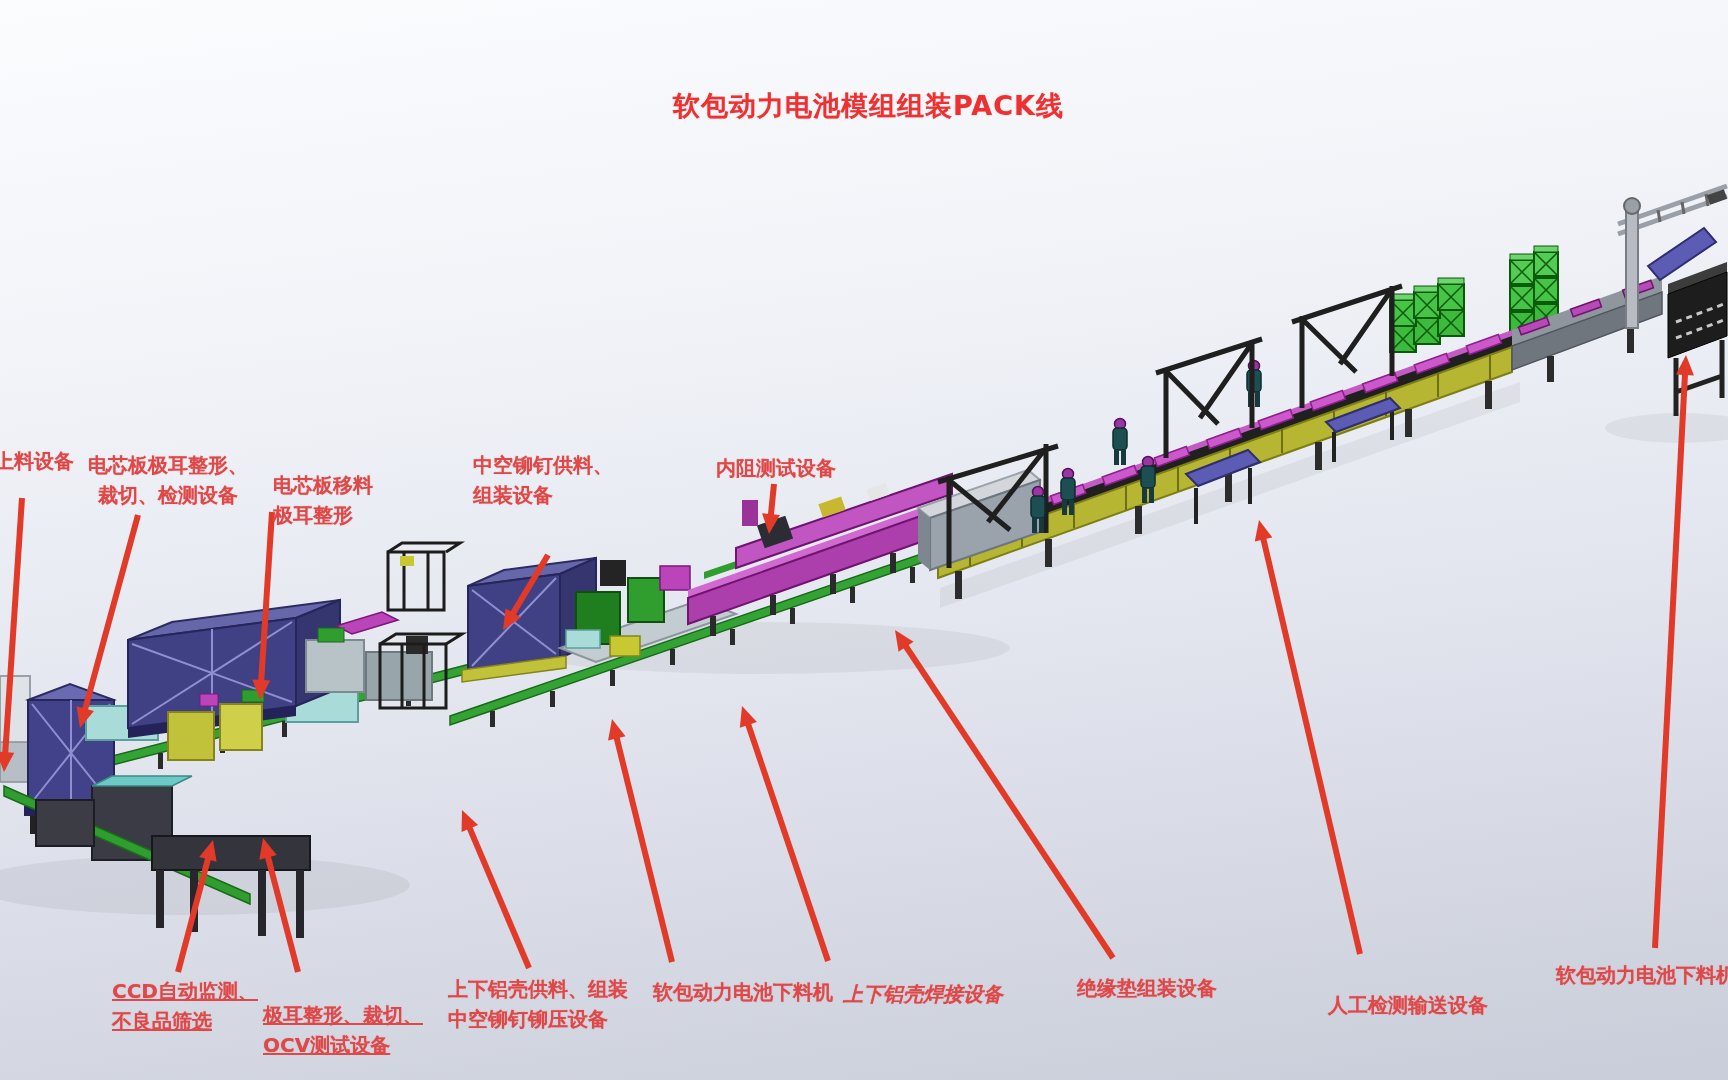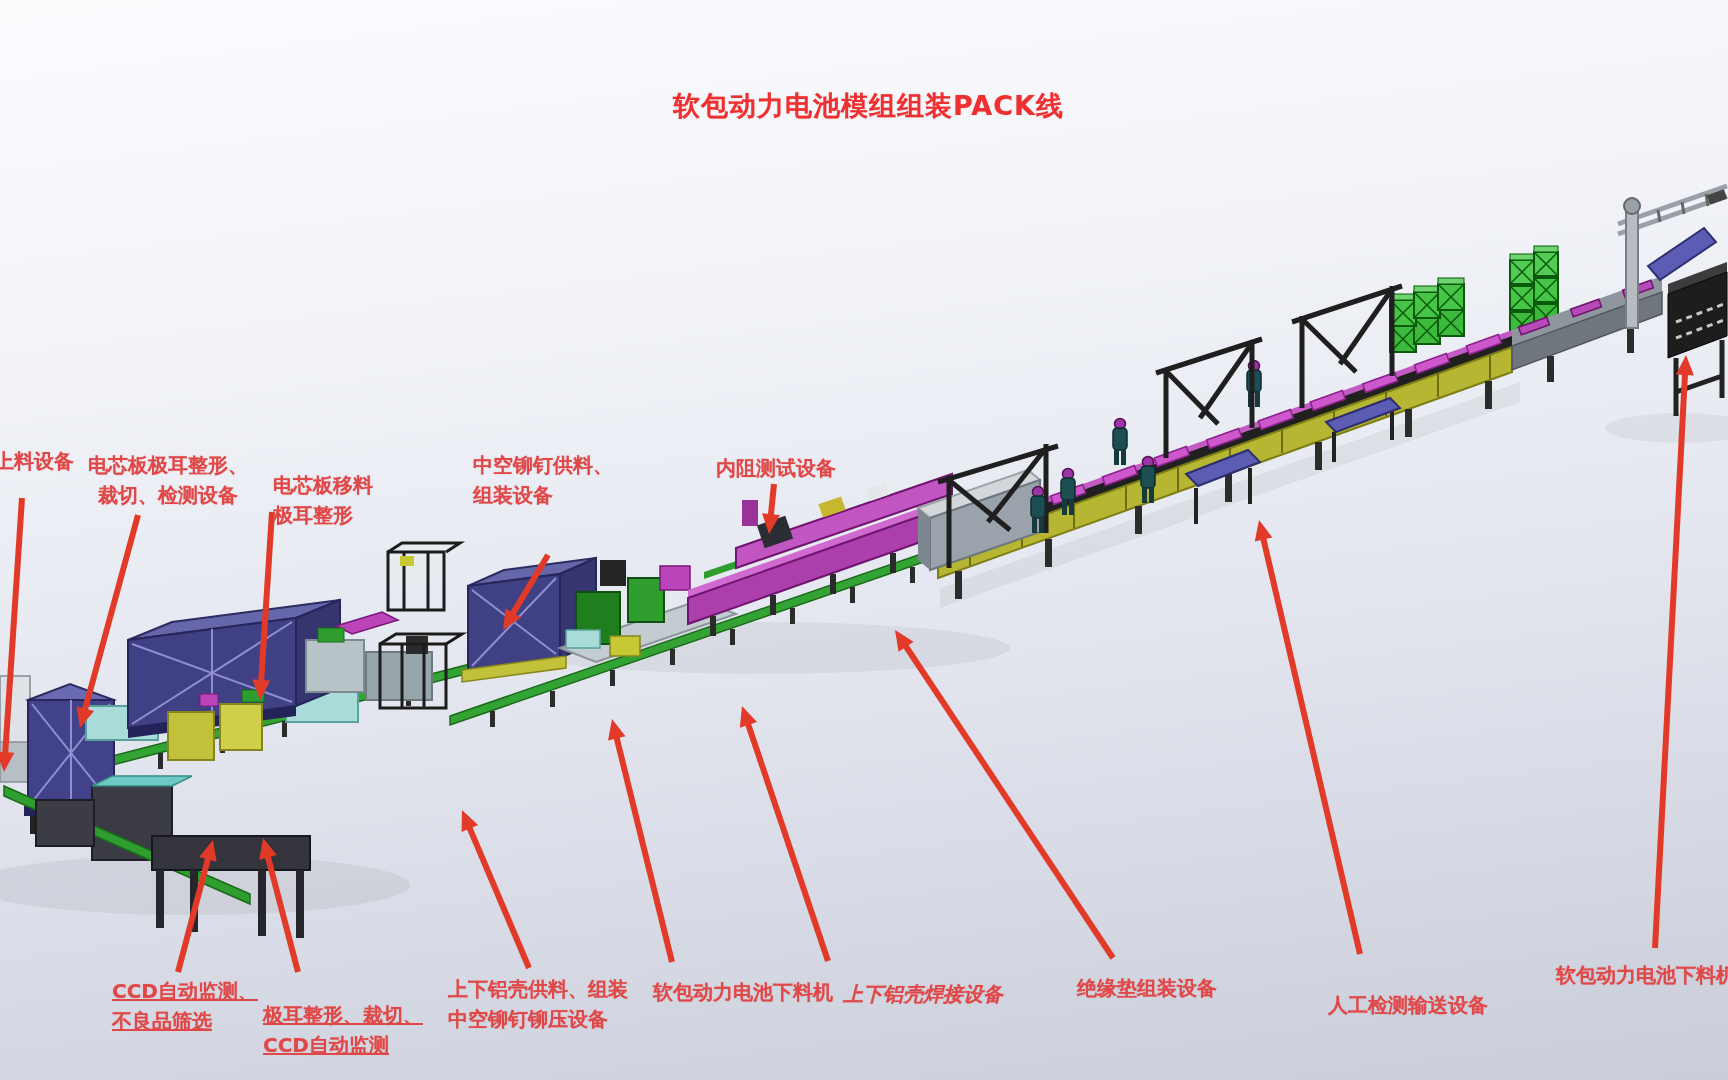--- a/index.html
+++ b/index.html
@@ -363,21 +363,21 @@
       </div>
       <div class="mlabel" style="left: 716px; top: 453px;">
         <div>内阻测试设备</div>
       </div>
       <div class="mlabel" style="left: 112px; top: 976px; text-decoration: underline;">
         <div>CCD自动监测、</div>
         <div>不良品筛选</div>
       </div>
       <div class="mlabel" style="left: 263px; top: 1000px; text-decoration: underline;">
         <div>极耳整形、裁切、</div>
-        <div>CCD自动监测</div>
+        <div>OCV测试设备</div>
       </div>
       <div class="mlabel" style="left: 448px; top: 974px;">
         <div>上下铝壳供料、组装</div>
         <div>中空铆钉铆压设备</div>
       </div>
       <div class="mlabel" style="left: 653px; top: 977px;">
         <div>软包动力电池下料机</div>
       </div>
       <div class="mlabel" style="left: 843px; top: 979px; font-style: italic;">
         <div>上下铝壳焊接设备</div>

